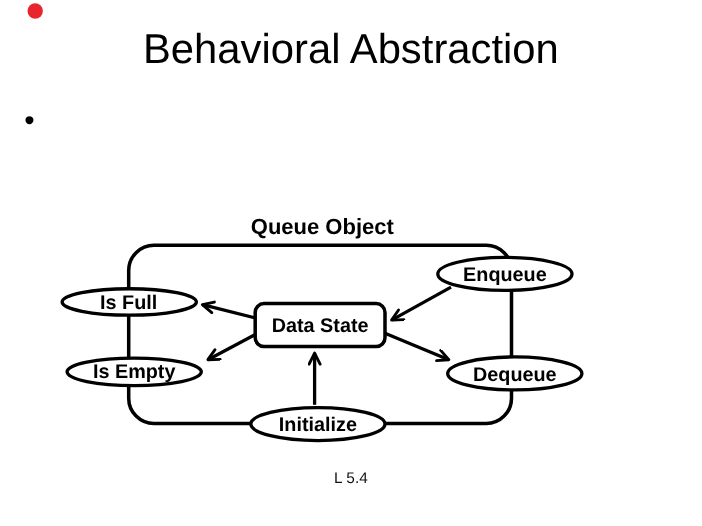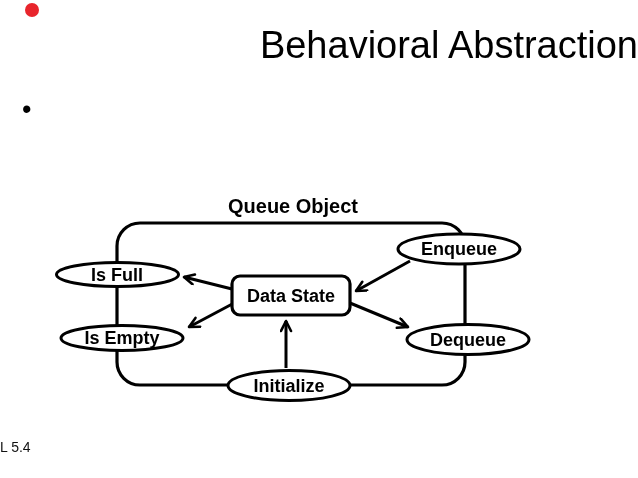--- a/index.html
+++ b/index.html
@@ -11,21 +11,21 @@
     font-family:"Liberation Sans", sans-serif;
     color:#000000;
   }
   .red-dot{
     position:absolute;left:25px;top:3px;
     width:14px;height:14px;border-radius:50%;
     background:#e8252c;
   }
   .title{
     position:absolute;top:24px;left:0;width:638px;
-    text-align:right;
+    text-align:center;
     font-size:38px;line-height:42px;font-weight:400;
     letter-spacing:0px;
     color:#000000;
   }
   .bullet-row{
     position:absolute;top:91px;left:22px;width:560px;
     display:flex;align-items:flex-start;
   }
   .bullet-marker{
     font-size:27px;line-height:36px;
@@ -41,21 +41,22 @@
     font-family:"Liberation Sans", sans-serif;
     font-size:18px;font-weight:700;fill:#000000;
     text-anchor:middle;
   }
   .container-label{
     font-family:"Liberation Sans", sans-serif;
     font-size:20px;font-weight:700;fill:#000000;
     text-anchor:middle;
   }
   .footer{
-    position:absolute;top:439px;left:0;width:638px;
+    position:absolute;top:426px;left:0;width:638px;
+    text-align:center;
     font-size:14px;line-height:16px;color:#111111;
   }
 </style>
 </head>
 <body>
 
 <div class="slide">
 
   <div class="red-dot"></div>
 

